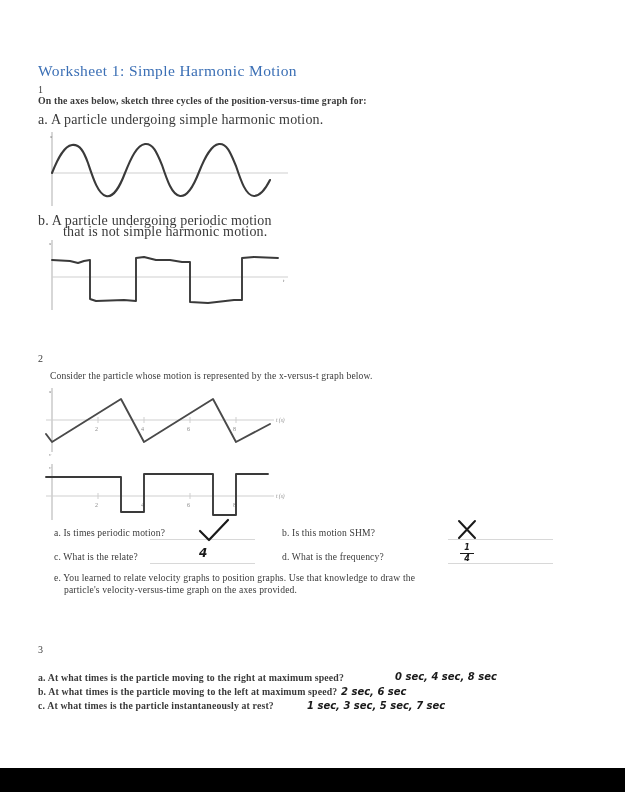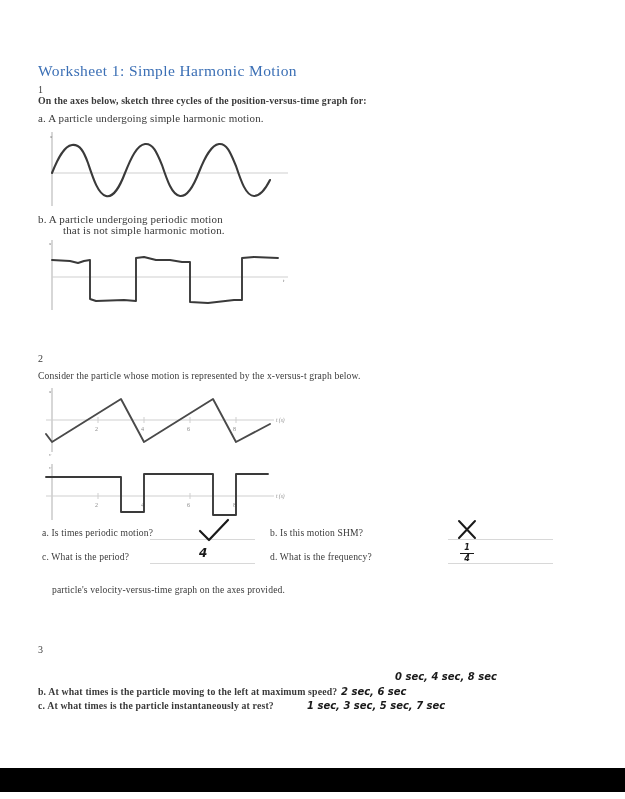--- a/index.html
+++ b/index.html
@@ -60,24 +60,25 @@
     font-size: 10px;
     color: #3a3a3a;
   }
   .lead {
     font-size: 9.8px;
     font-weight: bold;
     color: #3a3a3a;
     text-align: right;
   }
   .sub {
-    font-size: 11px;
+    font-size: 14px;
   }
   .bodytext {
     font-size: 9.6px;
+    margin-left: 12px;
   }
   .hand {
     position: absolute;
     font-family: "DejaVu Sans", sans-serif;
     font-size: 10px;
     font-weight: bold;
     color: #1a1a1a;
     white-space: nowrap;
     font-style: italic;
   }
@@ -179,36 +180,38 @@
   </div>
 
   <div class="txt bodytext" style="left:270px; top:527px;">b. Is this motion SHM?</div>
   <div class="ansline" style="left:448px; top:539px; width:105px;"></div>
   <div class="fig" style="left:455px; top:518px;">
     <svg width="26" height="24" viewBox="0 0 26 24">
       <path d="M4,3 L20,20 M20,3 L4,20" fill="none" stroke="#1a1a1a" stroke-width="2" stroke-linecap="round"></path>
     </svg>
   </div>
 
-  <div class="txt bodytext" style="left:42px; top:551px;">c. What is the period?</div>
+  <div class="txt bodytext" style="left:42px; top:551px;">c. What is the relate?</div>
   <div class="ansline" style="left:150px; top:563px; width:105px;"></div>
   <div class="hand" style="left:199px; top:546px; font-size:12px;">4</div>
 
   <div class="txt bodytext" style="left:270px; top:551px;">d. What is the frequency?</div>
   <div class="ansline" style="left:448px; top:563px; width:105px;"></div>
   <div style="position:absolute; left:455px; top:544px; width:24px; text-align:center;">
     <div class="hand" style="position:relative; left:0; top:0; font-size:8px; line-height:8px;">1</div>
     <div style="height:1px; background:#1a1a1a; width:14px; margin:1px auto 0;"></div>
     <div class="hand" style="position:relative; left:0; top:0; font-size:8px; line-height:9px;">4</div>
   </div>
 
+  <div class="txt bodytext" style="left:42px; top:572px;">e. You learned to relate velocity graphs to position graphs. Use that knowledge to draw the</div>
   <div class="txt bodytext" style="left:52px; top:584px;">particle's velocity-versus-time graph on the axes provided.</div>
 
   <div class="txt qnum" style="left:38px; top:644px;">3</div>
 
+  <div class="txt lead" style="left:38px; top:672px;">a. At what times is the particle moving to the right at maximum speed?</div>
   <div class="hand" style="left:395px; top:671px;">0 sec, 4 sec, 8 sec</div>
 
   <div class="txt lead" style="left:38px; top:686px;">b. At what times is the particle moving to the left at maximum speed?</div>
   <div class="hand" style="left:341px; top:686px;">2 sec, 6 sec</div>
 
   <div class="txt lead" style="left:38px; top:700px;">c. At what times is the particle instantaneously at rest?</div>
   <div class="hand" style="left:307px; top:700px;">1 sec, 3 sec, 5 sec, 7 sec</div>
 
 </div>
 

